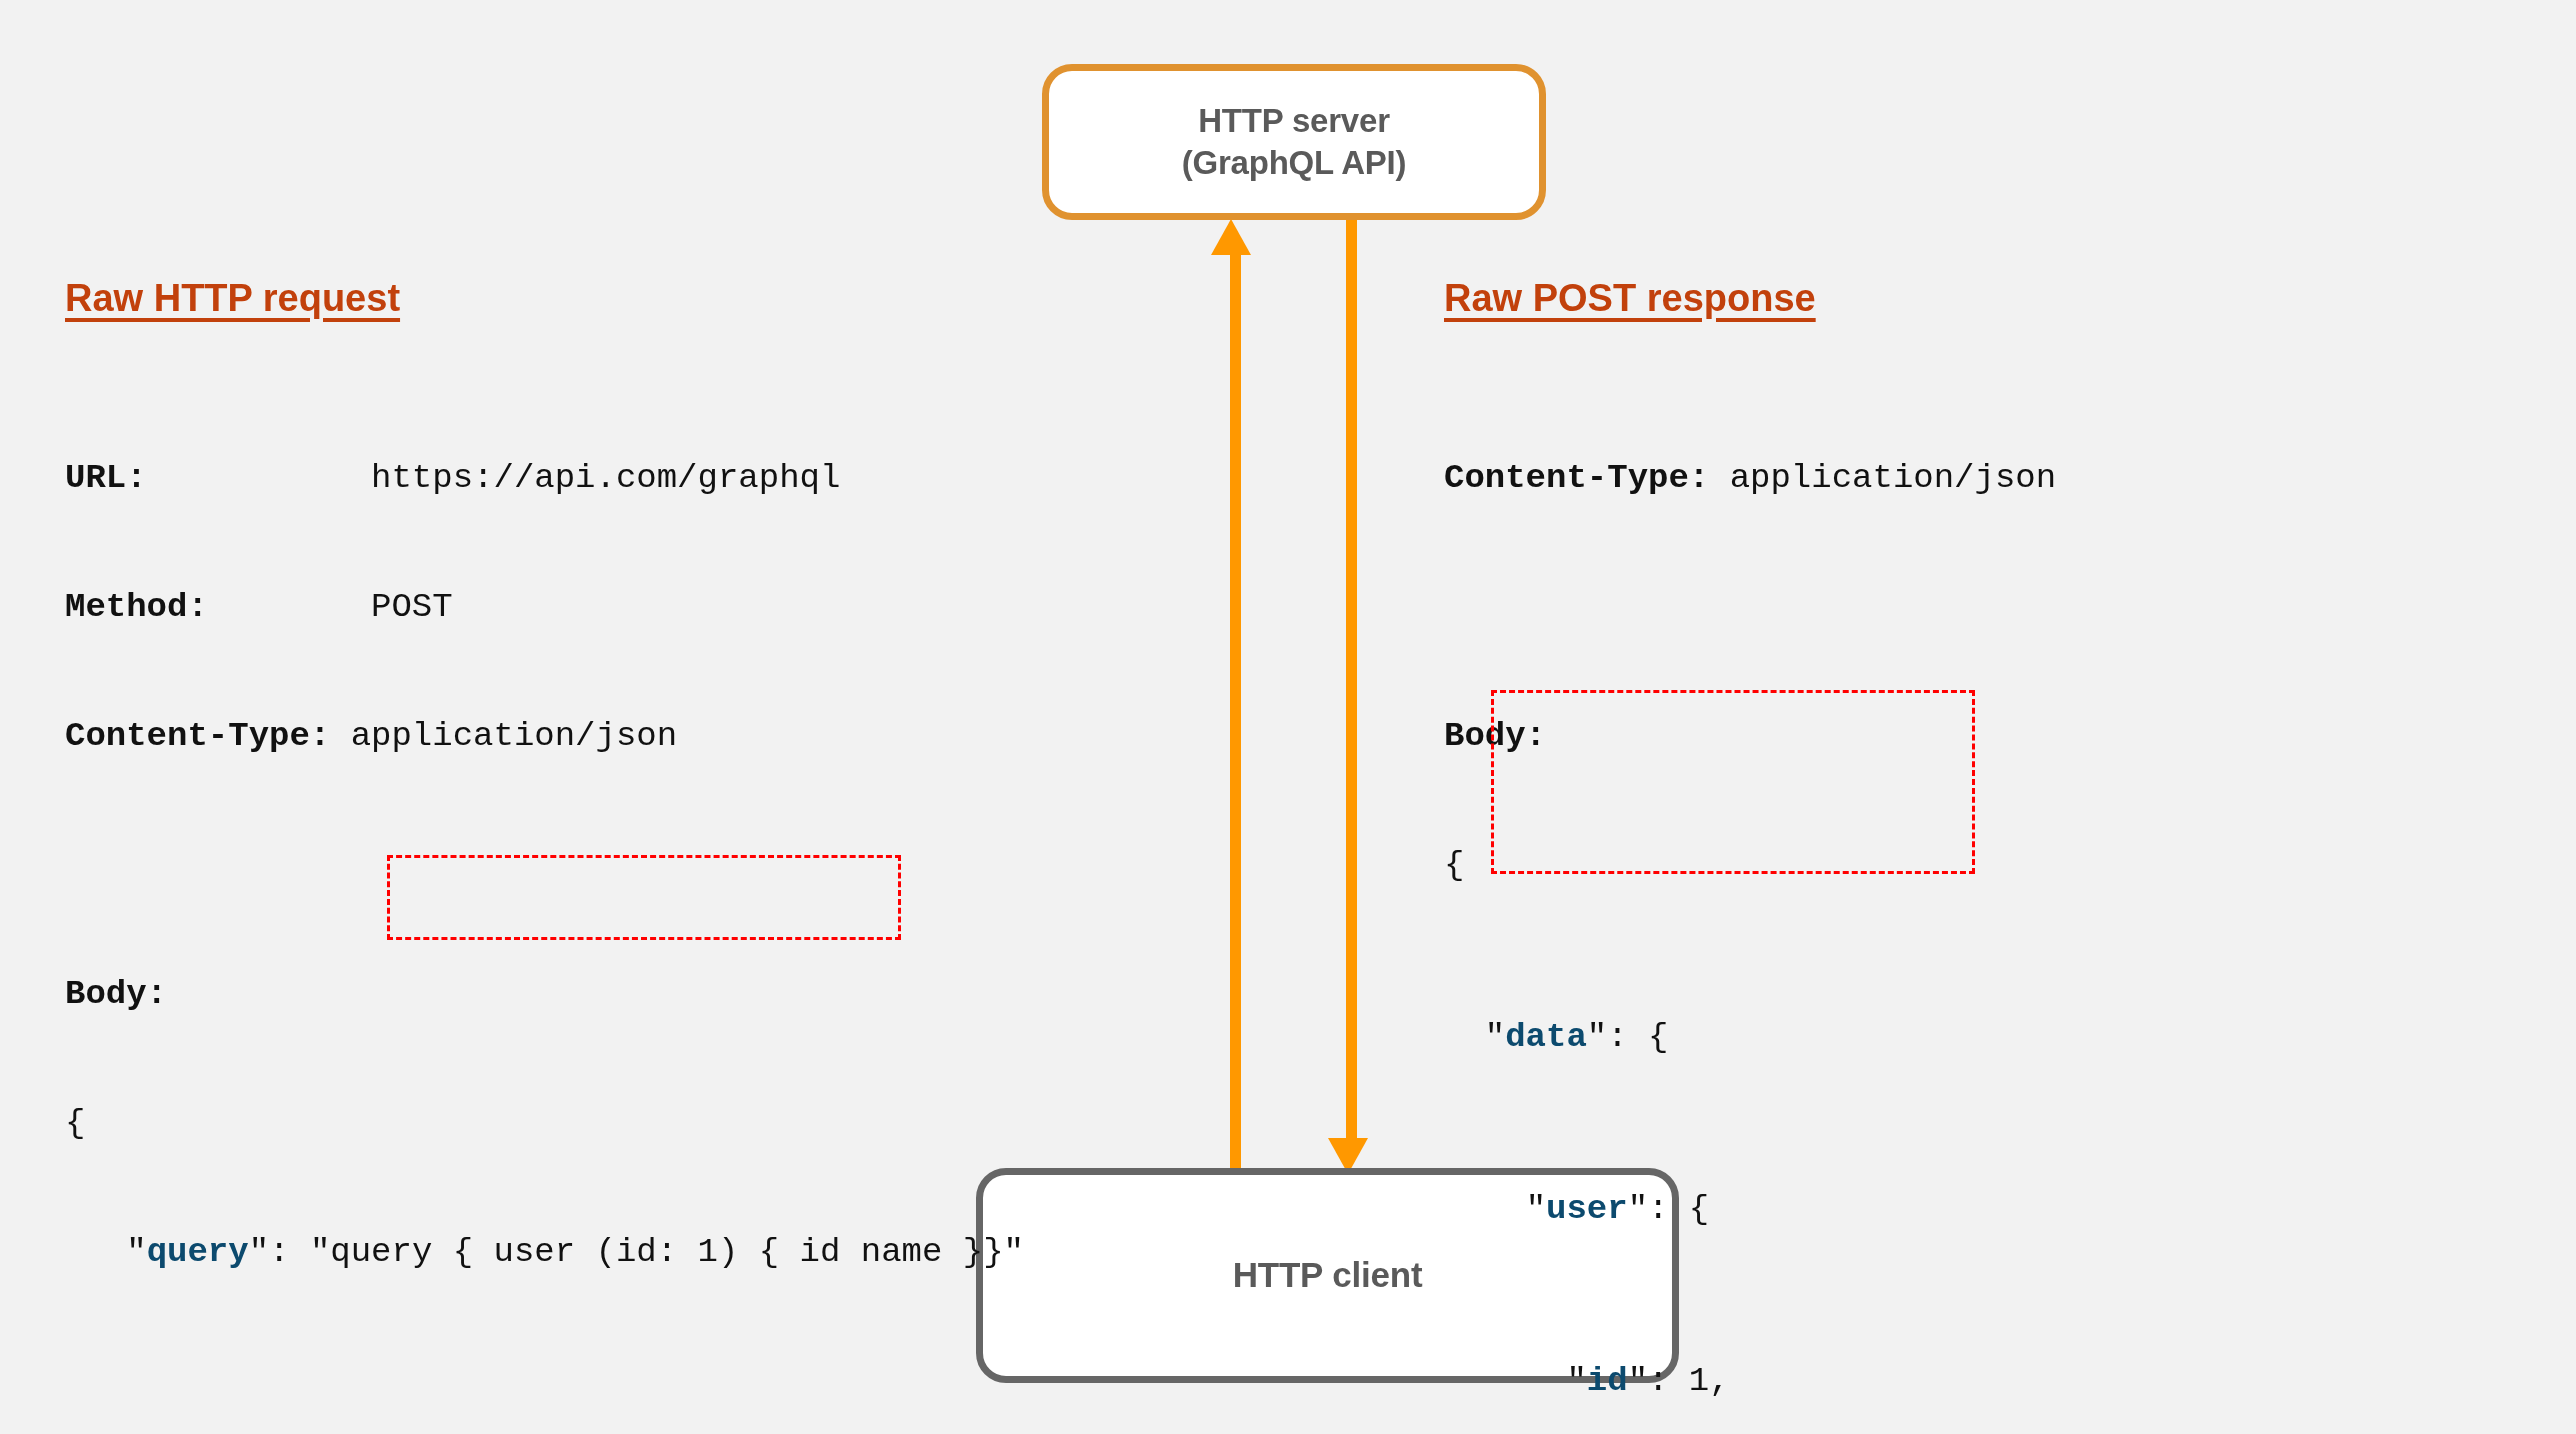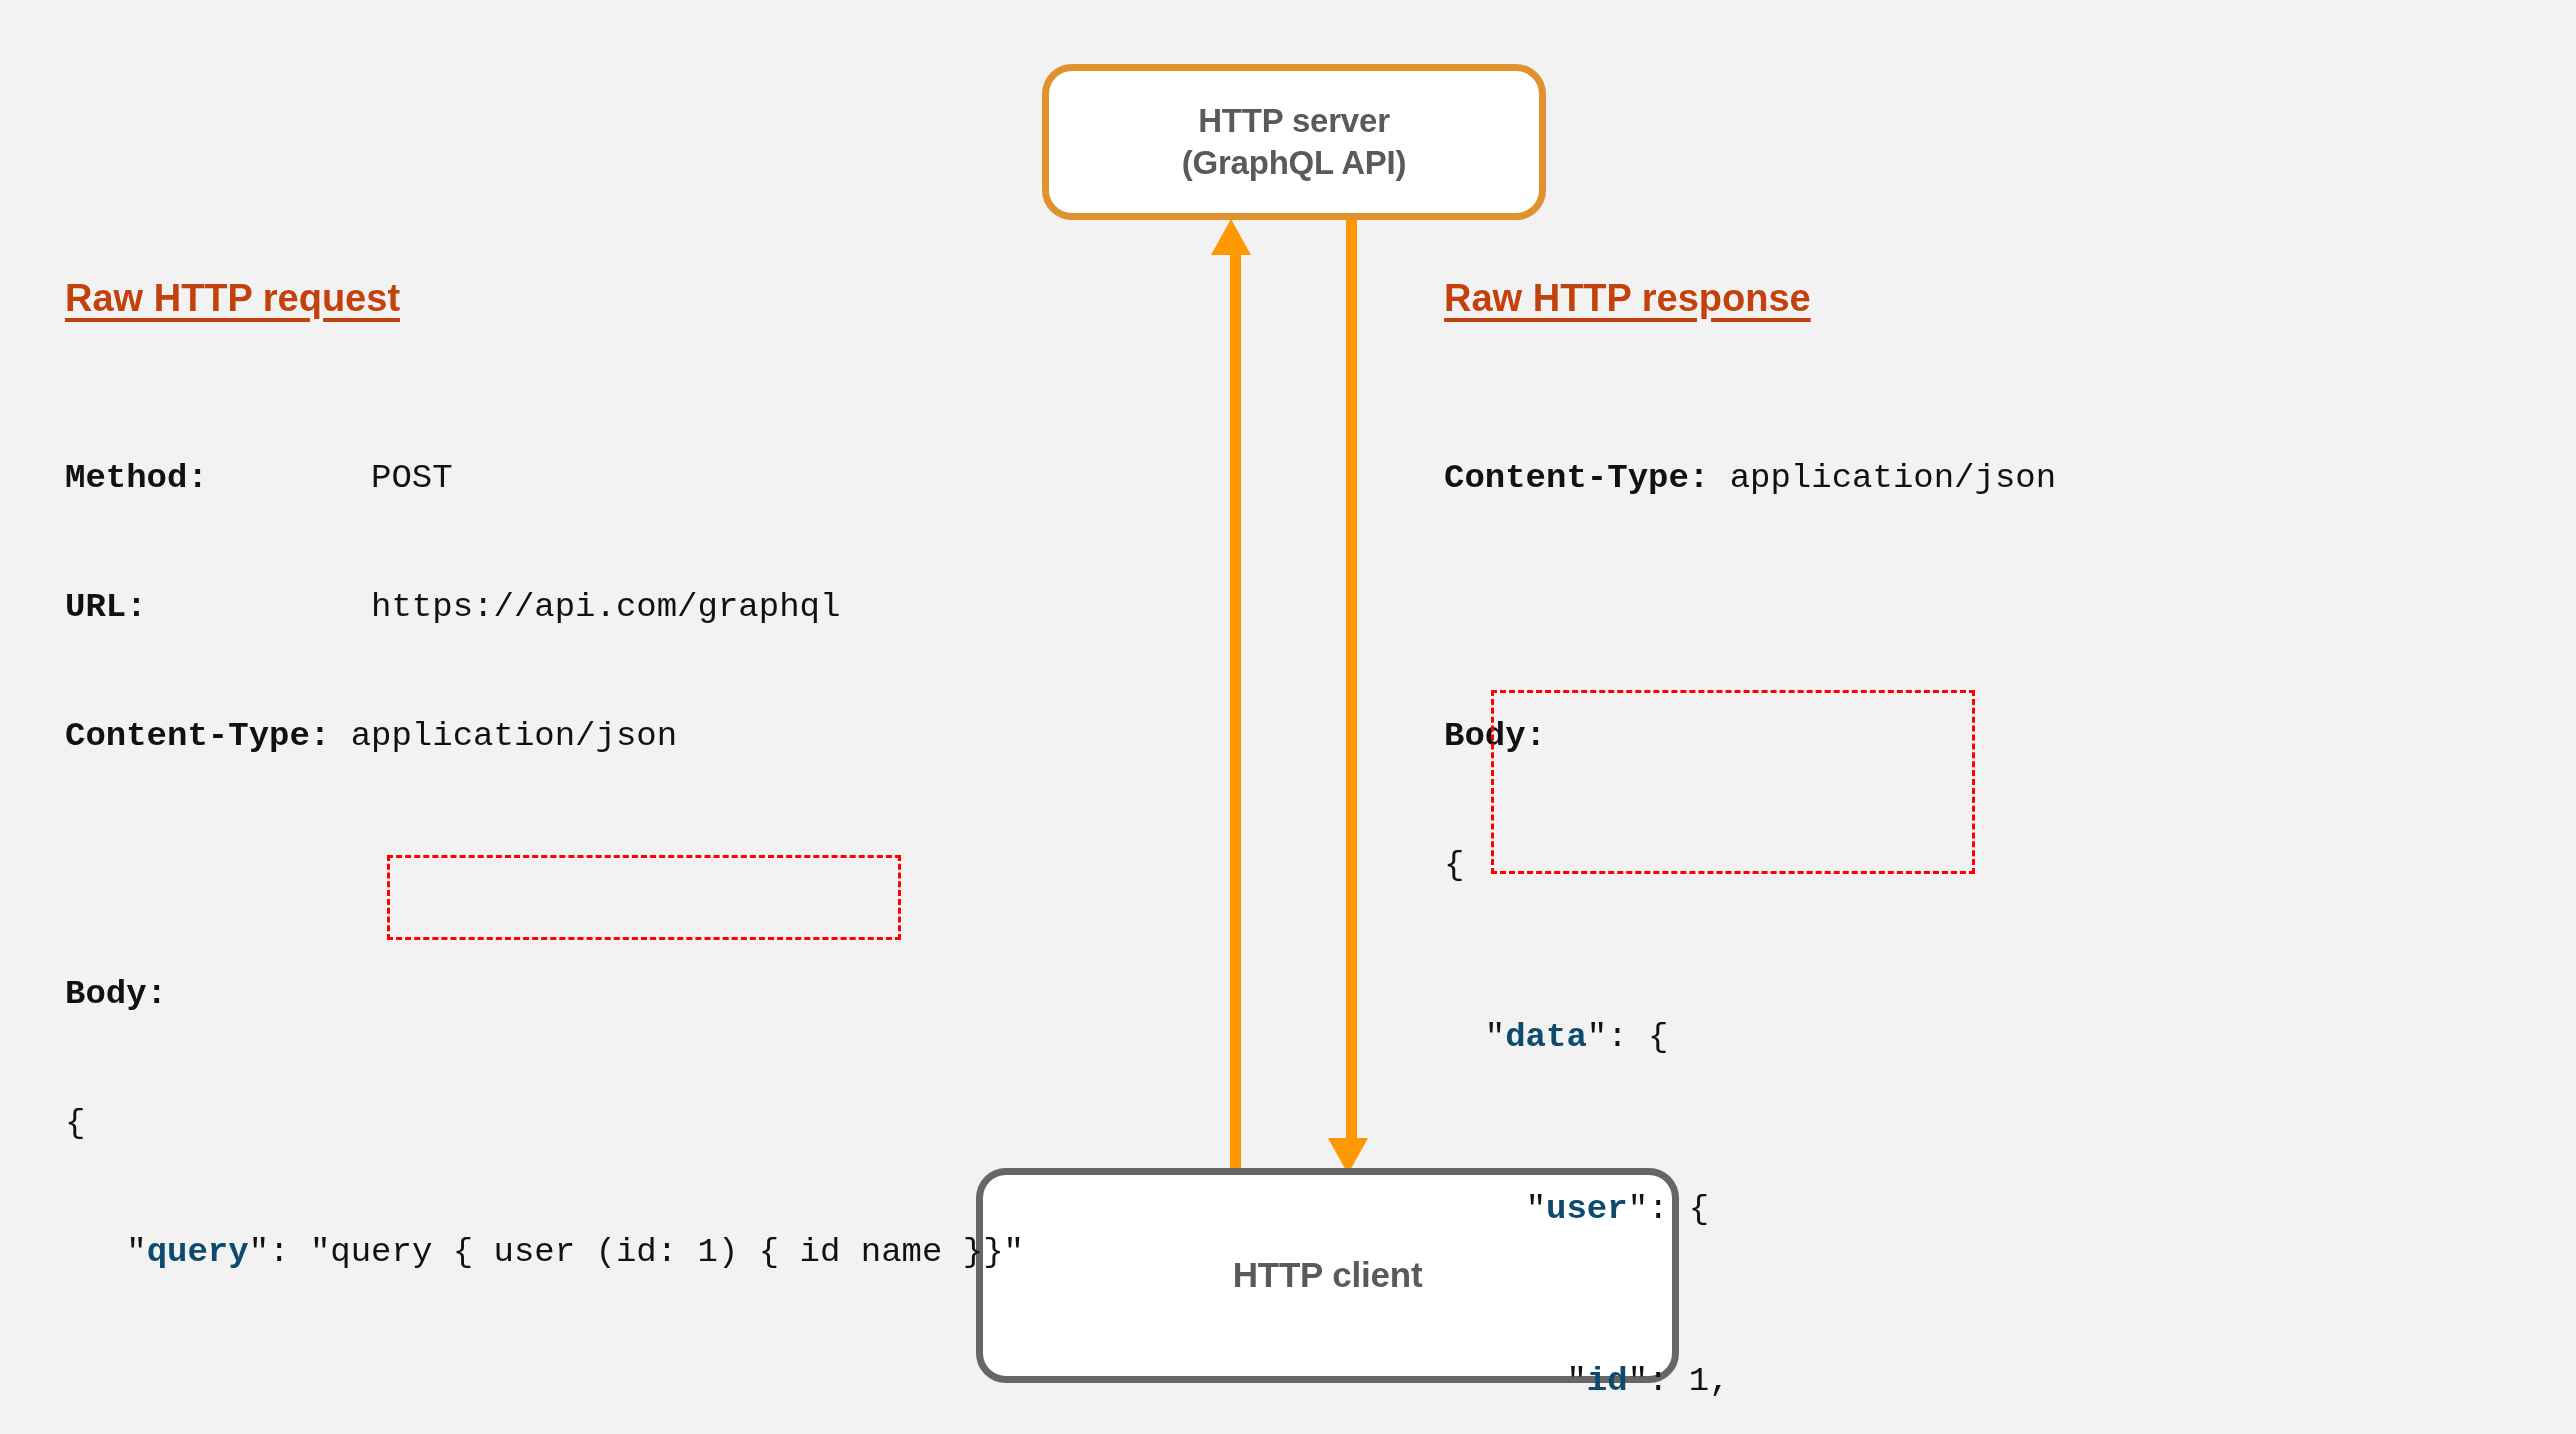--- a/index.html
+++ b/index.html
@@ -140,40 +140,40 @@
 
   <div class="node" id="client-node">
     <span class="node-line">HTTP client</span>
   </div>
 
   <div class="column" id="request-col">
 
     <div class="section-title">Raw HTTP request</div>
 
     <div class="mono headers">
+      <div class="hdr-line"><b>URL:</b><span>           </span><span>https://api.com/graphql</span></div>
       <div class="hdr-line"><b>Method:</b><span>        </span><span>POST</span></div>
-      <div class="hdr-line"><b>URL:</b><span>           </span><span>https://api.com/graphql</span></div>
       <div class="hdr-line"><b>Content-Type:</b><span> </span><span>application/json</span></div>
     </div>
 
     <div class="mono body-block">
       <div><b>Body:</b></div>
       <div>{</div>
       <div><span>   </span><span>"</span><span class="key">query</span><span>"</span><span>: </span><span>"query { user (id: 1) { id name }}"</span></div>
       <div></div>
       
       <div class="highlight-box" id="request-highlight"></div>
     </div>
 
     
   </div>
 
   <div class="column" id="response-col">
 
-    <div class="section-title">Raw HTTP response</div>
+    <div class="section-title">Raw POST response</div>
 
     <div class="mono headers">
       <div class="hdr-line"><b>Content-Type:</b><span> </span><span>application/json</span></div>
     </div>
 
     <div class="mono body-block">
       <div><b>Body:</b></div>
       <div>{</div>
 
       <div><span>  </span><span>"</span><span class="key">data</span><span>": {</span></div>

